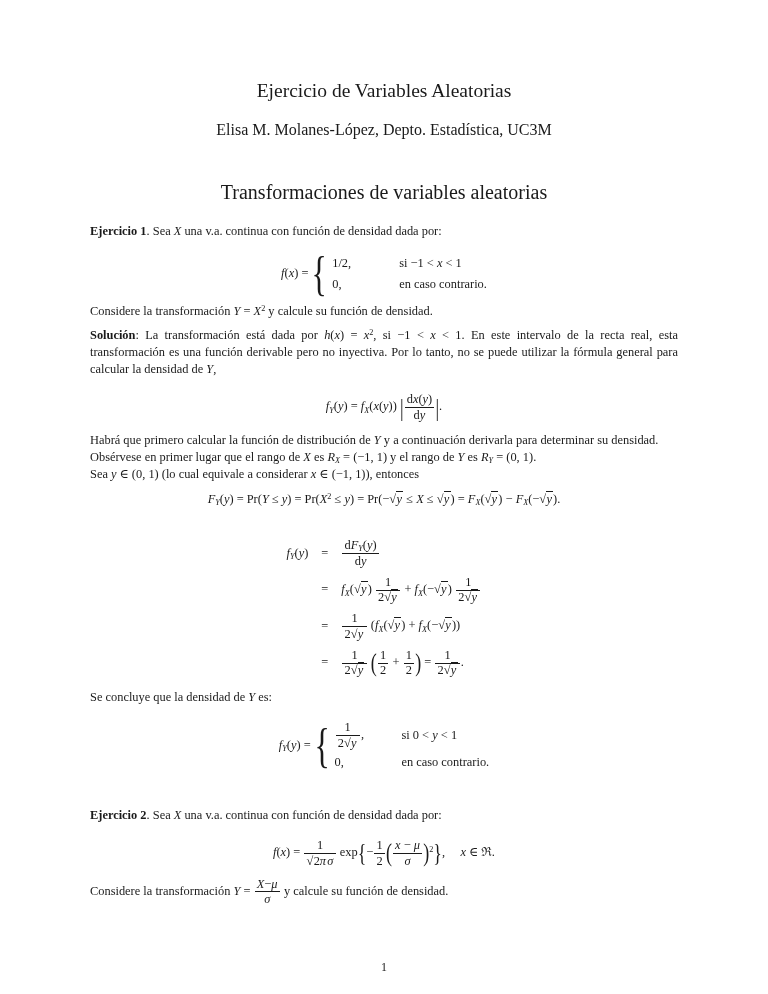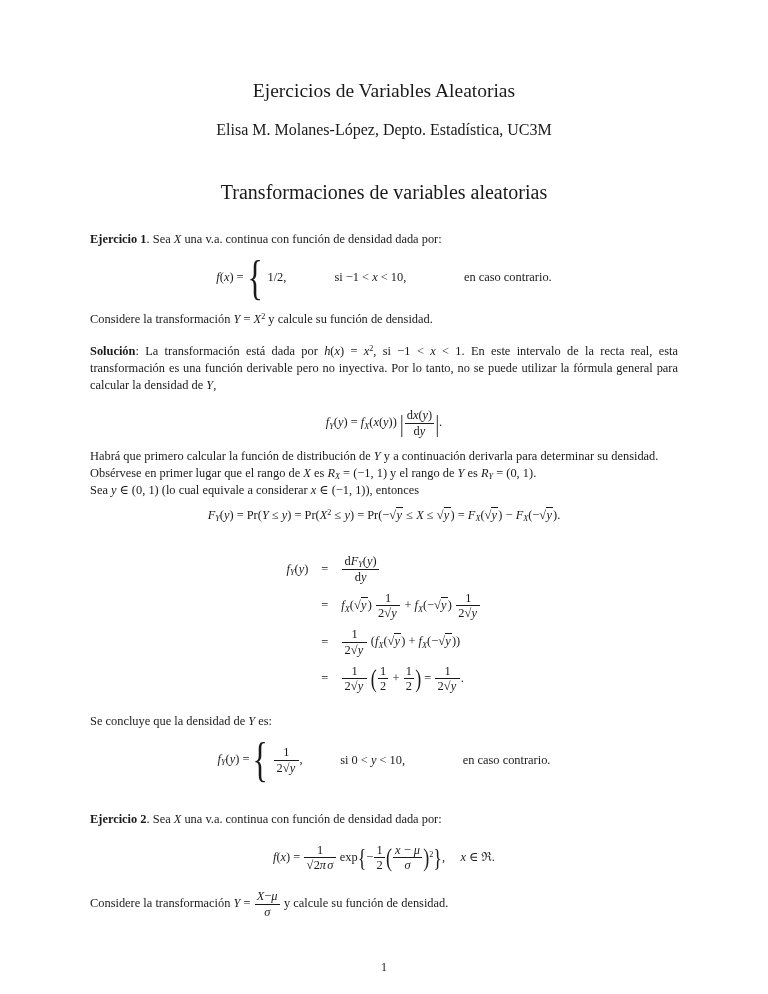--- a/index.html
+++ b/index.html
@@ -8,56 +8,56 @@
   .page{
     width:768px; height:994px; margin:0 auto; background:#fff; color:var(--ink);
     font-family:"Liberation Serif","DejaVu Serif",serif;
     font-size:12.4px; line-height:1.38;
     padding:78px 90px 14px 90px;
     display:flex; flex-direction:column; overflow:hidden;
   }
   .title{ font-size:19.5px; font-weight:400; text-align:center; margin:0 0 14px; }
   .author{ font-size:16px; text-align:center; margin:0 0 38px; }
   .section{ font-size:20px; font-weight:400; text-align:center; margin:0 0 16px; }
-  .para{ margin:8px 0 7px; text-align:justify; }
+  .para{ margin:0 0 7px; text-align:justify; }
   .tight{ margin:0; }
   .display{ text-align:center; margin:8px 0 10px; }
   .blue{ color:var(--blue); }
   .bf{ font-weight:bold; }
   .mi{ font-style:italic; }
   .sup{ font-size:.66em; vertical-align:.55em; line-height:0; }
   .sub{ font-size:.66em; vertical-align:-.3em; line-height:0; }
   .frac{ display:inline-block; vertical-align:middle; text-align:center; line-height:1.05; padding:0 .08em; }
   .frac .fnum{ display:block; border-bottom:1px solid currentColor; padding:0 .18em .06em; }
   .frac .fden{ display:block; padding:.06em .18em 0; }
   .sqrt{ white-space:nowrap; display:inline-block; }
   .sqrt .rsym{ font-style:normal; }
   .sqrt .rand{ border-top:1px solid currentColor; padding:0 .1em 0 .02em; }
   .big{ display:inline-block; font-size:1.45em; transform:scaleY(1.4); vertical-align:middle; line-height:1; }
   .cases{ display:inline-flex; align-items:center; vertical-align:middle; text-align:left; }
   .cases .brace{ display:inline-block; font-size:2.7em; line-height:.9; margin-right:.14em; transform:scaleY(1.45) scaleX(.95); }
-  .crows{ display:inline-flex; flex-direction:row; row-gap:16px; }
+  .crows{ display:inline-flex; flex-direction:column; row-gap:4px; }
   .crow{ display:flex; align-items:center; }
   .cv{ min-width:3.6em; }
   .cc{ margin-left:1.8em; }
   .align{ margin:17px auto 8px; display:table; border-collapse:collapse; }
   .arow{ display:table-row; }
   .alhs,.aeq,.arhs{ display:table-cell; vertical-align:middle; padding:4px 3px; }
   .alhs{ text-align:right; }
   .aeq{ padding:4px 10px; }
   .arhs{ text-align:left; }
   .ex2{ margin-top:26px; }
   .footer{ margin-top:auto; text-align:center; font-size:12px; padding-bottom:4px; }
 </style>
 </head>
 <body>
 
 <div class="page">
 
-  <h1 class="title">Ejercicios de Variables Aleatorias</h1>
+  <h1 class="title">Ejercicio de Variables Aleatorias</h1>
   <div class="author">Elisa M. Molanes-López, Depto. Estadística, UC3M</div>
   <h2 class="section">Transformaciones de variables aleatorias</h2>
 
   <p class="para"><span class="bf">Ejercicio 1</span>. Sea <span class="mi">X</span> una v.a. continua con función de densidad dada por:</p>
 
   <div class="display"><span class="mi">f</span>(<span class="mi">x</span>) = <span class="cases">
         <span class="brace">{</span>
         <span class="crows">
           <span class="crow">
             <span class="cv">1/2,</span>

